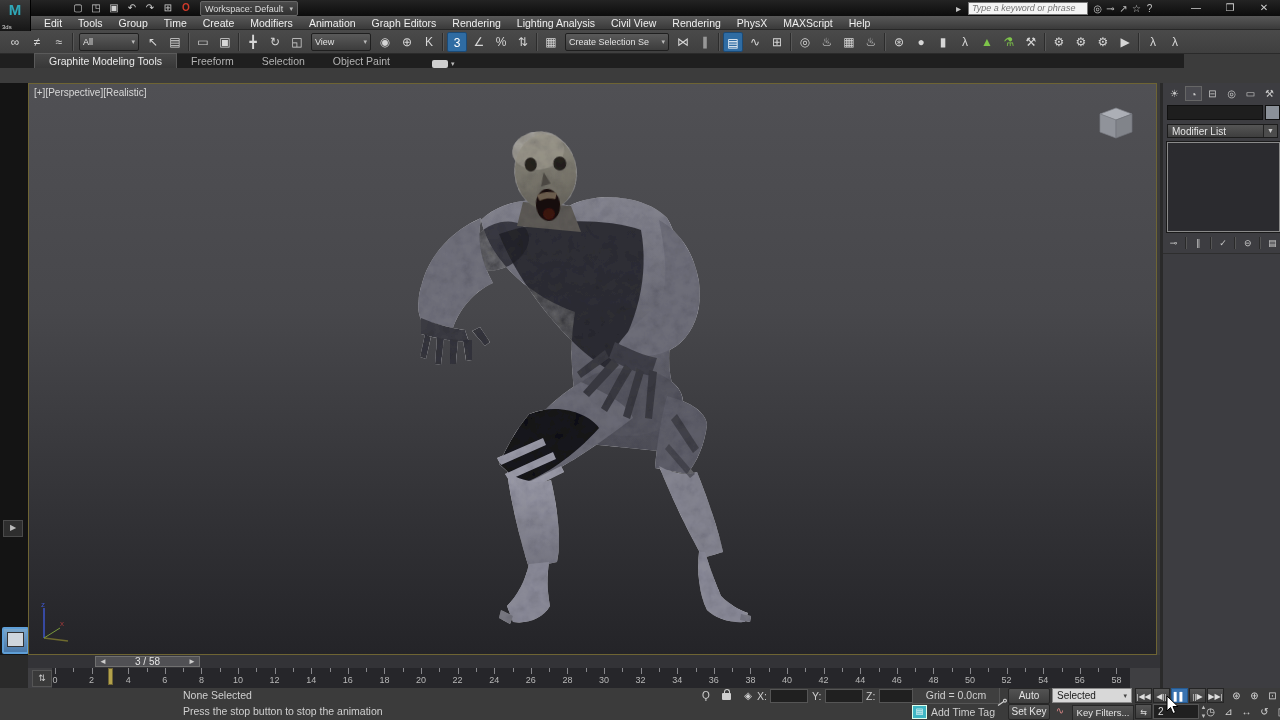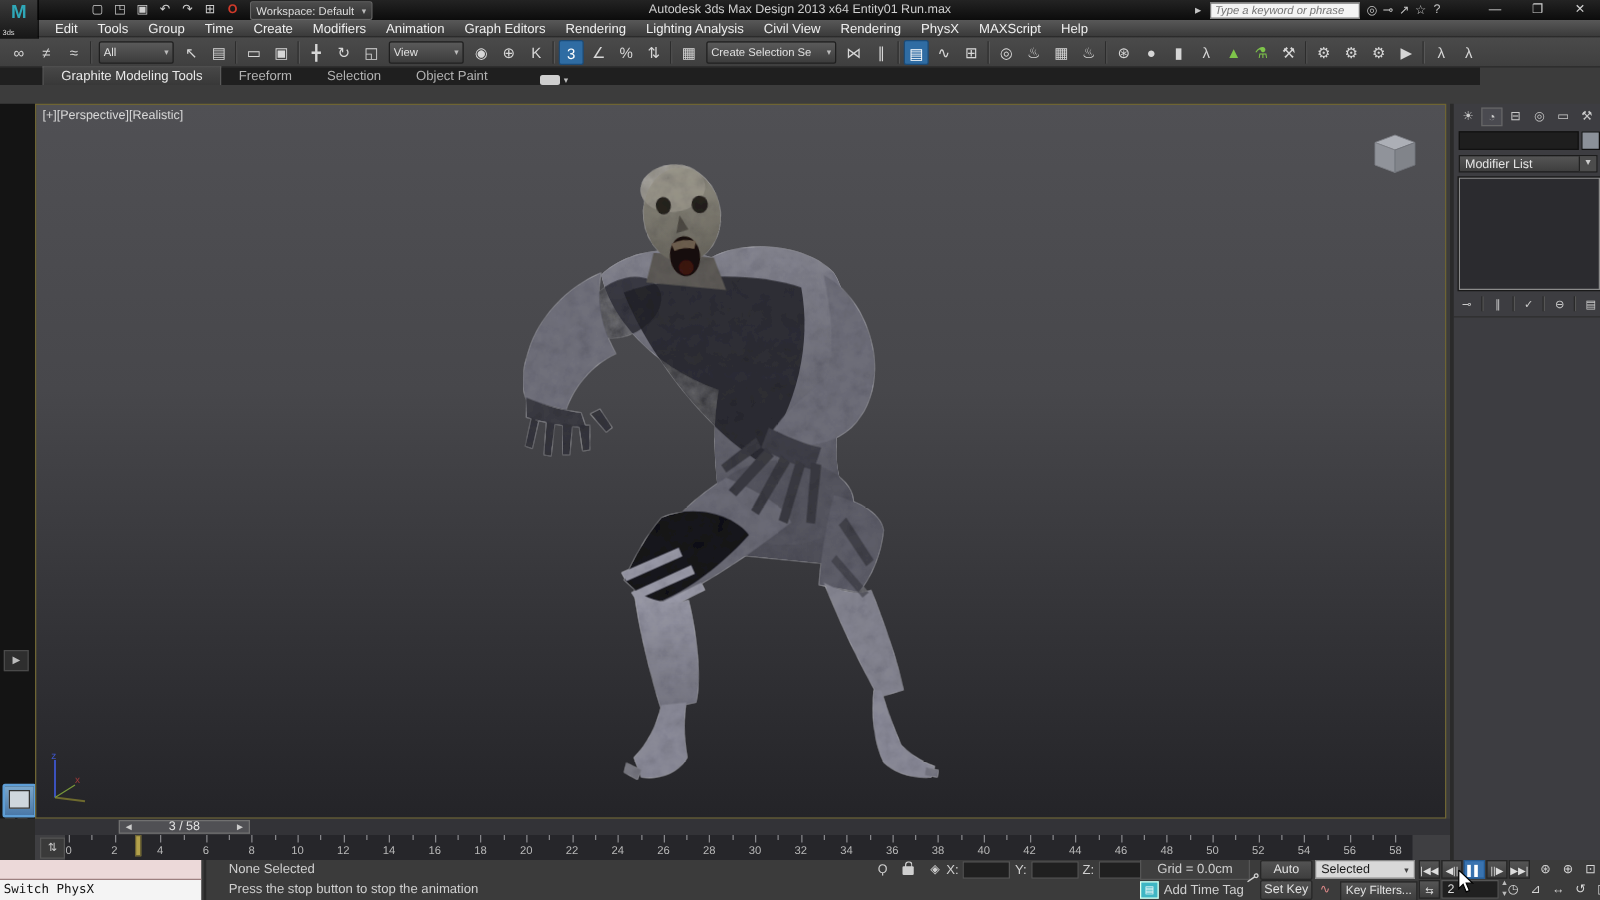--- a/index.html
+++ b/index.html
@@ -152,21 +152,20 @@
         <span class="qicon">↷</span>
         <span class="qicon">⊞</span>
         <span class="qicon red">O</span>
       </div>
     <div class="abs" style="left:200px;top:1px;">
       <div class="wsbox">
         <span>Workspace: Default</span>
         <span class="chev">▾</span>
       </div>
     </div>
-    <div class="abs" id="wintitle">Autodesk 3ds Max Design 2013 x64    Entity01 Run.max</div>
     <div class="abs" id="searchwrap">
       <span class="sicon">▸</span>
       <input id="searchinput" placeholder="Type a keyword or phrase" style="">
       <span id="searchicons" style="display:flex;">
           <span class="sicon">◎</span>
           <span class="sicon">⊸</span>
           <span class="sicon">↗</span>
           <span class="sicon">☆</span>
           <span class="sicon">?</span>
         </span>
@@ -542,24 +541,20 @@
         <div class="tick" style="left: 1027.8px; height: 6px;"></div>
         <div class="ticklabel" style="left: 1027.8px;">56</div>
         <div class="tick" style="left: 1046.1px; height: 4px;"></div>
         <div class="tick" style="left: 1064.4px; height: 6px;"></div>
         <div class="ticklabel" style="left: 1064.4px;">58</div>
         <div id="tsmarker" style="left: 55.9px;"></div>
       </div>
   </div>
 
   <div class="abs" id="statusbar">
-    <div class="abs" id="listener">
-      <div class="abs" id="listenerpink"></div>
-      <div class="abs" id="listenerwhite">Switch PhysX</div>
-    </div>
     <div class="abs" id="statusmsg">None Selected</div>
     <div class="abs" id="promptmsg">Press the stop button to stop the animation</div>
 
     <span class="sb-icon" style="left:698px;">Ϙ</span>
     <span class="sb-icon" style="left:718px;">
         <span class="lockshape" style="left:4px;"></span>
       </span>
     <span class="sb-icon" style="left:740px;">◈</span>
 
     <span class="coordlabel" style="left:757px;">X:</span>

